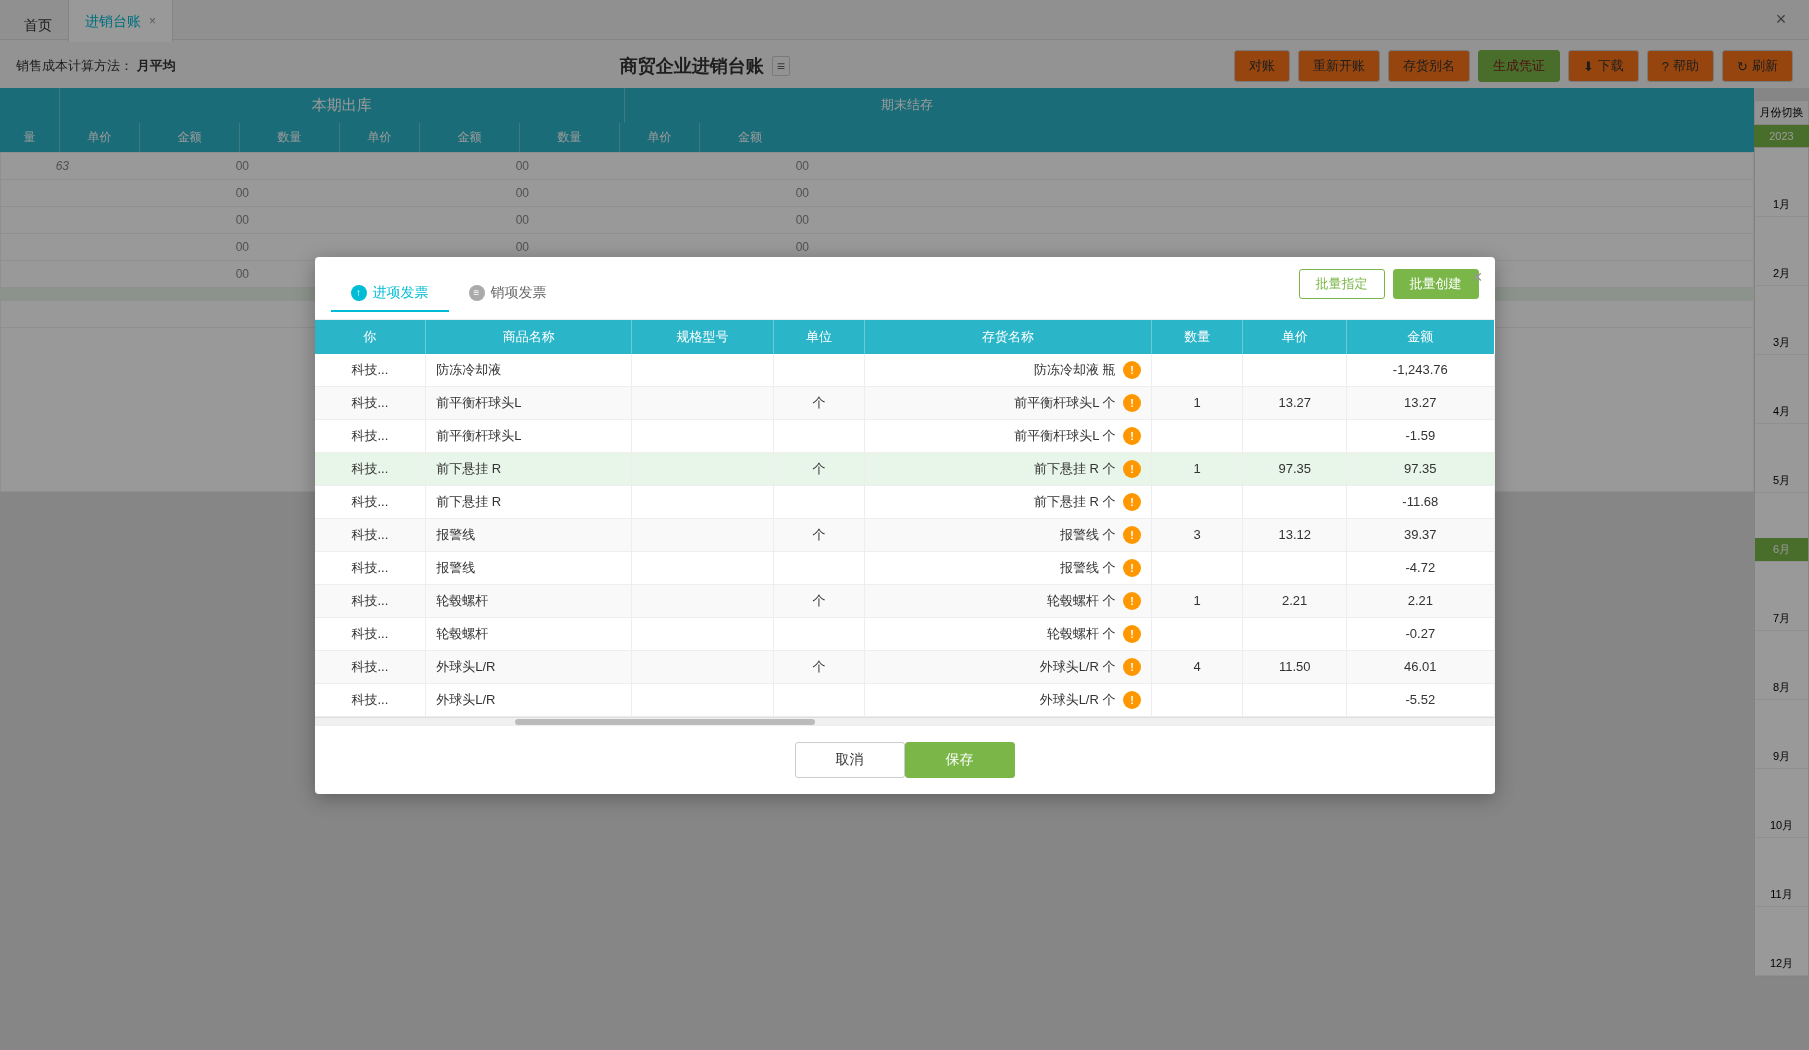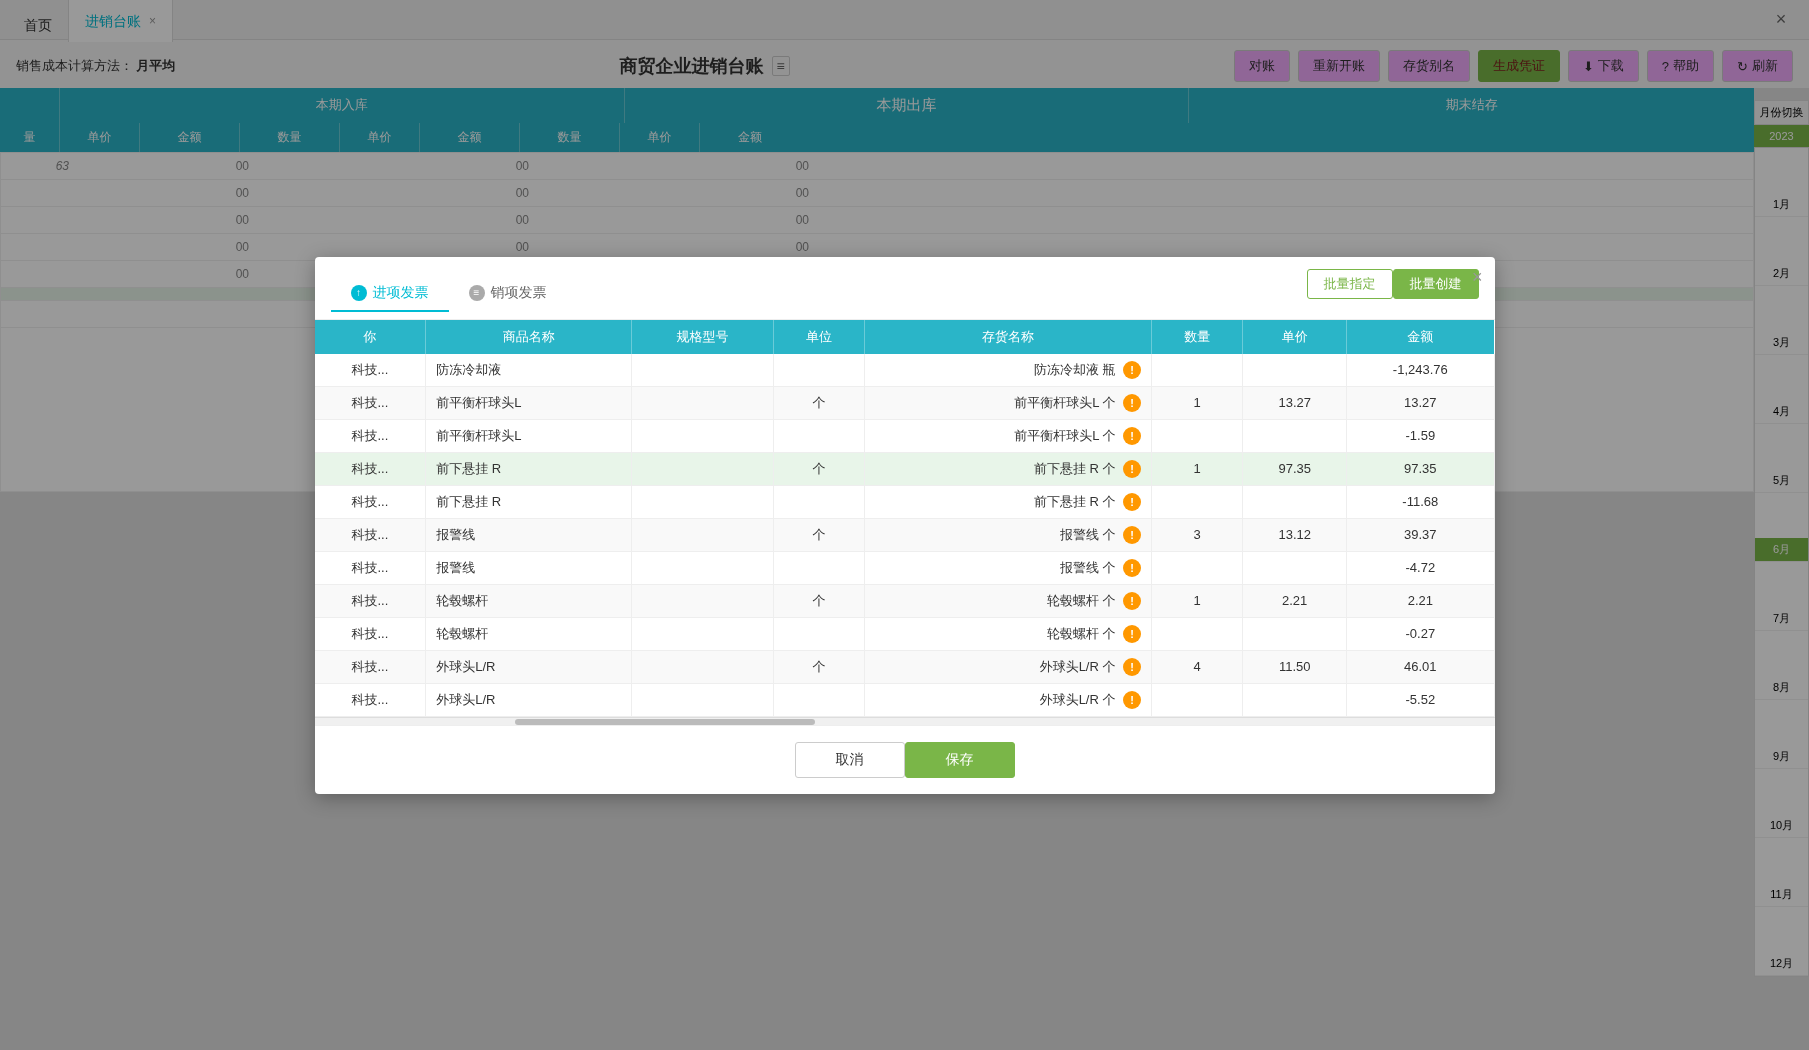--- a/index.html
+++ b/index.html
@@ -4,35 +4,35 @@
   <style>
     * { box-sizing: border-box; margin: 0; padding: 0; }
     body { font-family: "Microsoft YaHei", "PingFang SC", sans-serif; font-size: 13px; background: #e0e0e0; width: 1809px; height: 1050px; overflow: hidden; position: relative; }
 
     
     .tab-bar { display: flex; align-items: center; background: #f0f0f0; border-bottom: 1px solid #ddd; height: 40px; padding: 0 8px; }
     .tab-item { padding: 8px 16px; height: 45px; line-height: 40px; cursor: pointer; font-size: 14px; color: #333; }
     .tab-item.active { background: #fff; border-top: 2px solid #00bcd4; border-left: 1px solid #ddd; border-right: 1px solid #ddd; color: #00bcd4; display: flex; align-items: center; gap: 8px; }
     .tab-close { font-size: 12px; color: #999; cursor: pointer; }
     .window-close { margin-left: auto; width: 40px; height: 40px; display: flex; align-items: center; justify-content: center; cursor: pointer; font-size: 18px; color: #666; }
-    .btn { padding: 6px 14px; border-radius: 3px; cursor: pointer; font-size: 13px; border: 1px solid #ccc; background: #f0abfc; color: #333; display: flex; align-items: center; gap: 4px; }
+    .btn { padding: 6px 14px; border-radius: 3px; cursor: pointer; font-size: 13px; border: 1px solid #ccc; background: #f97316; color: #333; display: flex; align-items: center; gap: 4px; }
     .btn-primary { background: #7ab648; border-color: #7ab648; color: #7f1d1d; }
     .btn-outline { border: 1px solid #ccc; }
 
     
     .overlay { position: absolute; top: 0; left: 0; width: 100%; height: 100%; background: rgba(0,0,0,0.4); z-index: 100; display: flex; align-items: center; justify-content: center; }
 
     
     .modal { background: #fff; border-radius: 4px; box-shadow: 0 4px 20px rgba(0,0,0,0.3); width: 1180px; max-height: 620px; display: flex; flex-direction: column; position: relative; }
     .modal-header { display: flex; align-items: center; padding: 12px 16px 0; border-bottom: 1px solid #eee; }
     .modal-tab { padding: 8px 20px; cursor: pointer; font-size: 14px; color: #666; border-bottom: 2px solid transparent; display: flex; align-items: center; gap: 6px; }
     .modal-tab.active { color: #00bcd4; border-bottom-color: #00bcd4; }
     .modal-tab-icon { width: 16px; height: 16px; border-radius: 50%; background: #00bcd4; display: inline-flex; align-items: center; justify-content: center; color: #fff; font-size: 10px; }
     .modal-tab-icon-2 { width: 16px; height: 16px; border-radius: 50%; background: #aaa; display: inline-flex; align-items: center; justify-content: center; color: #fff; font-size: 10px; }
-    .modal-header-actions { margin-left: auto; display: flex; margin-bottom: 20px; }
+    .modal-header-actions { margin-left: auto; display: flex; gap: 8px; margin-bottom: 20px; }
     .btn-batch { padding: 5px 16px; border-radius: 3px; cursor: pointer; font-size: 13px; border: 1px solid #7ab648; color: #7ab648; background: #fff; }
     .btn-batch-create { padding: 5px 16px; border-radius: 3px; cursor: pointer; font-size: 13px; border: 1px solid #7ab648; color: #fff; background: #7ab648; }
     .modal-close { position: absolute; right: 12px; top: 10px; font-size: 18px; cursor: pointer; color: #999; background: none; border: none; }
 
     
     .modal-table { flex: 1; overflow: auto; }
     .modal-table table { width: 100%; border-collapse: collapse; }
     .modal-table th { background: #2ab5c8; color: #fff; padding: 8px 10px; text-align: center; font-size: 13px; font-weight: normal; border-right: 1px solid rgba(255,255,255,0.3); white-space: nowrap; }
     .modal-table td { padding: 7px 10px; border-bottom: 1px solid #eee; border-right: 1px solid #eee; font-size: 13px; color: #333; text-align: center; }
     .modal-table td:nth-child(2) { text-align: left; }
@@ -67,21 +67,21 @@
     <span>首页</span>
   </div>
   <div class="tab-item active">
     <span>进销台账</span>
     <span class="tab-close">×</span>
   </div>
   <div class="window-close">×</div>
 </div>
 
 <div style="background: #f5f5f5; padding: 10px 16px 6px; display: flex; align-items: center; justify-content: space-between;">
-  <div style="font-size: 13px; color: #333; font-family: Liberation Serif, serif;">
+  <div style="font-size: 13px; color: #333;">
     <span>销售成本计算方法：</span>
     <span style="font-weight: bold;">月平均</span>
   </div>
   <div style="font-size: 18px; font-weight: bold; color: #333; display: flex; align-items: center; gap: 8px;">
     <span>商贸企业进销台账</span>
     <span style="font-size: 14px; color: #666; border: 1px solid #ccc; padding: 1px 4px; border-radius: 2px;">≡</span>
   </div>
   <div style="display: flex; gap: 8px;">
     <button class="btn btn-outline">对账</button>
     <button class="btn btn-outline">重新开账</button>
@@ -97,21 +97,20 @@
     </button>
     <button class="btn btn-outline">
       <span>↻</span>
       <span>刷新</span>
     </button>
   </div>
 </div>
 
 <div style="background: #2ab5c8; color: #fff; display: grid; grid-template-columns: 60px 1fr 1fr 1fr; margin-right: 55px;">
   <div style="padding: 8px; border-right: 1px solid rgba(255,255,255,0.3);"></div>
-  <div style="padding: 8px; text-align: center; border-right: 1px solid rgba(255,255,255,0.3); font-size: 13px;">本期入库</div>
   <div style="padding: 8px; text-align: center; border-right: 1px solid rgba(255,255,255,0.3); font-size: 15px;">本期出库</div>
   <div style="padding: 8px; text-align: center; font-size: 13px;">期末结存</div>
 </div>
 <div style="background: #2ab5c8; color: #fff; display: grid; grid-template-columns: 60px 80px 100px 100px 80px 100px 100px 80px 100px 1fr; margin-right: 55px;">
   <div style="padding: 6px 8px; text-align: center; border-right: 1px solid rgba(255,255,255,0.3); font-size: 12px;">量</div>
   <div style="padding: 6px 8px; text-align: center; border-right: 1px solid rgba(255,255,255,0.3); font-size: 12px;">单价</div>
   <div style="padding: 6px 8px; text-align: center; border-right: 1px solid rgba(255,255,255,0.3); font-size: 12px;">金额</div>
   <div style="padding: 6px 8px; text-align: center; border-right: 1px solid rgba(255,255,255,0.3); font-size: 12px;">数量</div>
   <div style="padding: 6px 8px; text-align: center; border-right: 1px solid rgba(255,255,255,0.3); font-size: 12px;">单价</div>
   <div style="padding: 6px 8px; text-align: center; border-right: 1px solid rgba(255,255,255,0.3); font-size: 12px;">金额</div>

